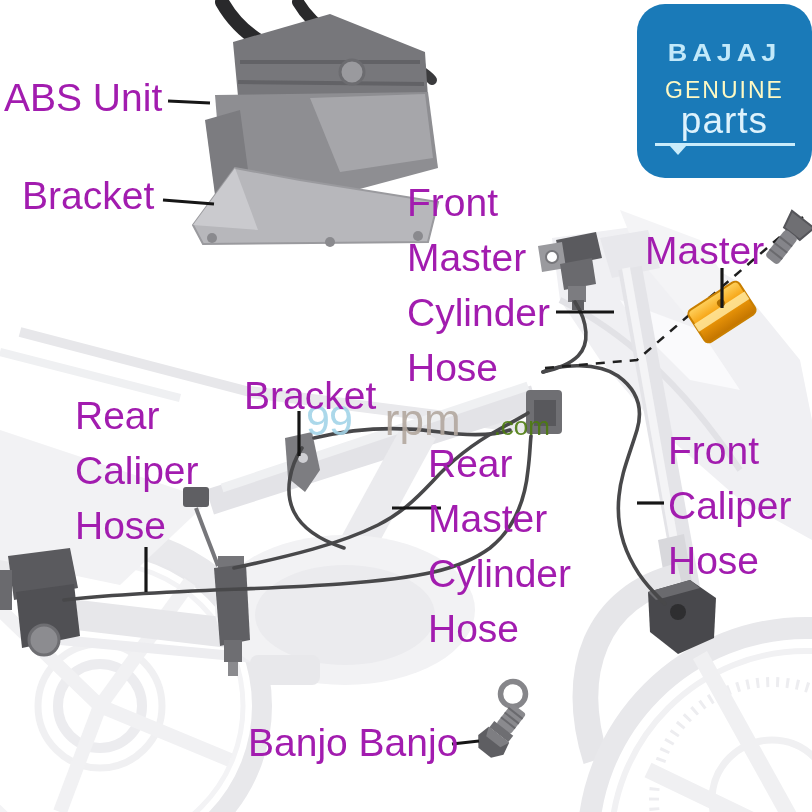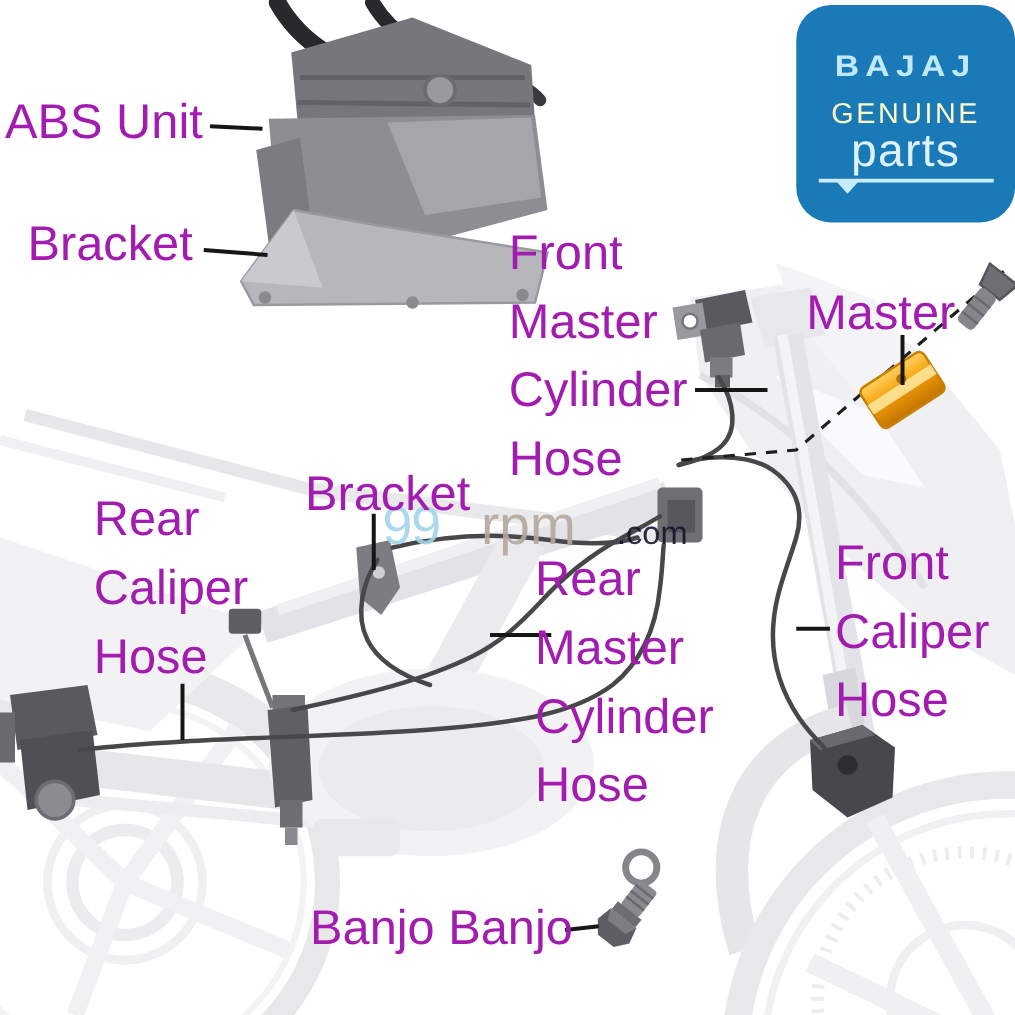--- a/index.html
+++ b/index.html
@@ -6,21 +6,21 @@
   #stage{position:relative;width:812px;height:812px;background:#ffffff;overflow:hidden;
          font-family:"Liberation Sans",sans-serif;}
   #art{position:absolute;left:0;top:0;z-index:1;}
   .label{position:absolute;color:#a21caf;font-size:39px;line-height:55px;white-space:nowrap;z-index:10;}
   .label div{line-height:55px;}
   
   .watermark{position:absolute;left:306px;top:378px;z-index:5;display:flex;align-items:baseline;
              font-weight:normal;opacity:.9;gap:33px;}
   .wm-99{color:#a3d4e8;font-size:43px;letter-spacing:-1px;}
   .wm-rpm{color:#b3a89f;font-size:44px;letter-spacing:0px;}
-  .wm-com{color:#0f172a;font-size:26px;margin-top:33px;}
+  .wm-com{color:#4d7c0f;font-size:26px;margin-top:33px;}
   
   .logo{position:absolute;left:637px;top:4px;width:175px;height:174px;background:#1a7ab8;
         border-radius:28px;z-index:20;display:flex;flex-direction:column;align-items:center;}
   .logo-brand{margin-top:34px;color:#c2e9fa;font-size:27px;font-weight:bold;letter-spacing:5px;
               transform:scaleY(.88);}
   .logo-genuine{margin-top:8px;color:#fef9c3;font-size:23px;letter-spacing:2px;}
   .logo-parts{margin-top:-4px;color:#ddf2fc;font-size:37px;font-weight:normal;letter-spacing:1px;text-align:right;}
   .logo-underline{position:relative;width:140px;height:3px;background:#c9ecfb;margin-top:1px;}
   .logo-underline .chev{position:absolute;left:14px;top:2px;width:0;height:0;
         border-left:9px solid transparent;border-right:9px solid transparent;

